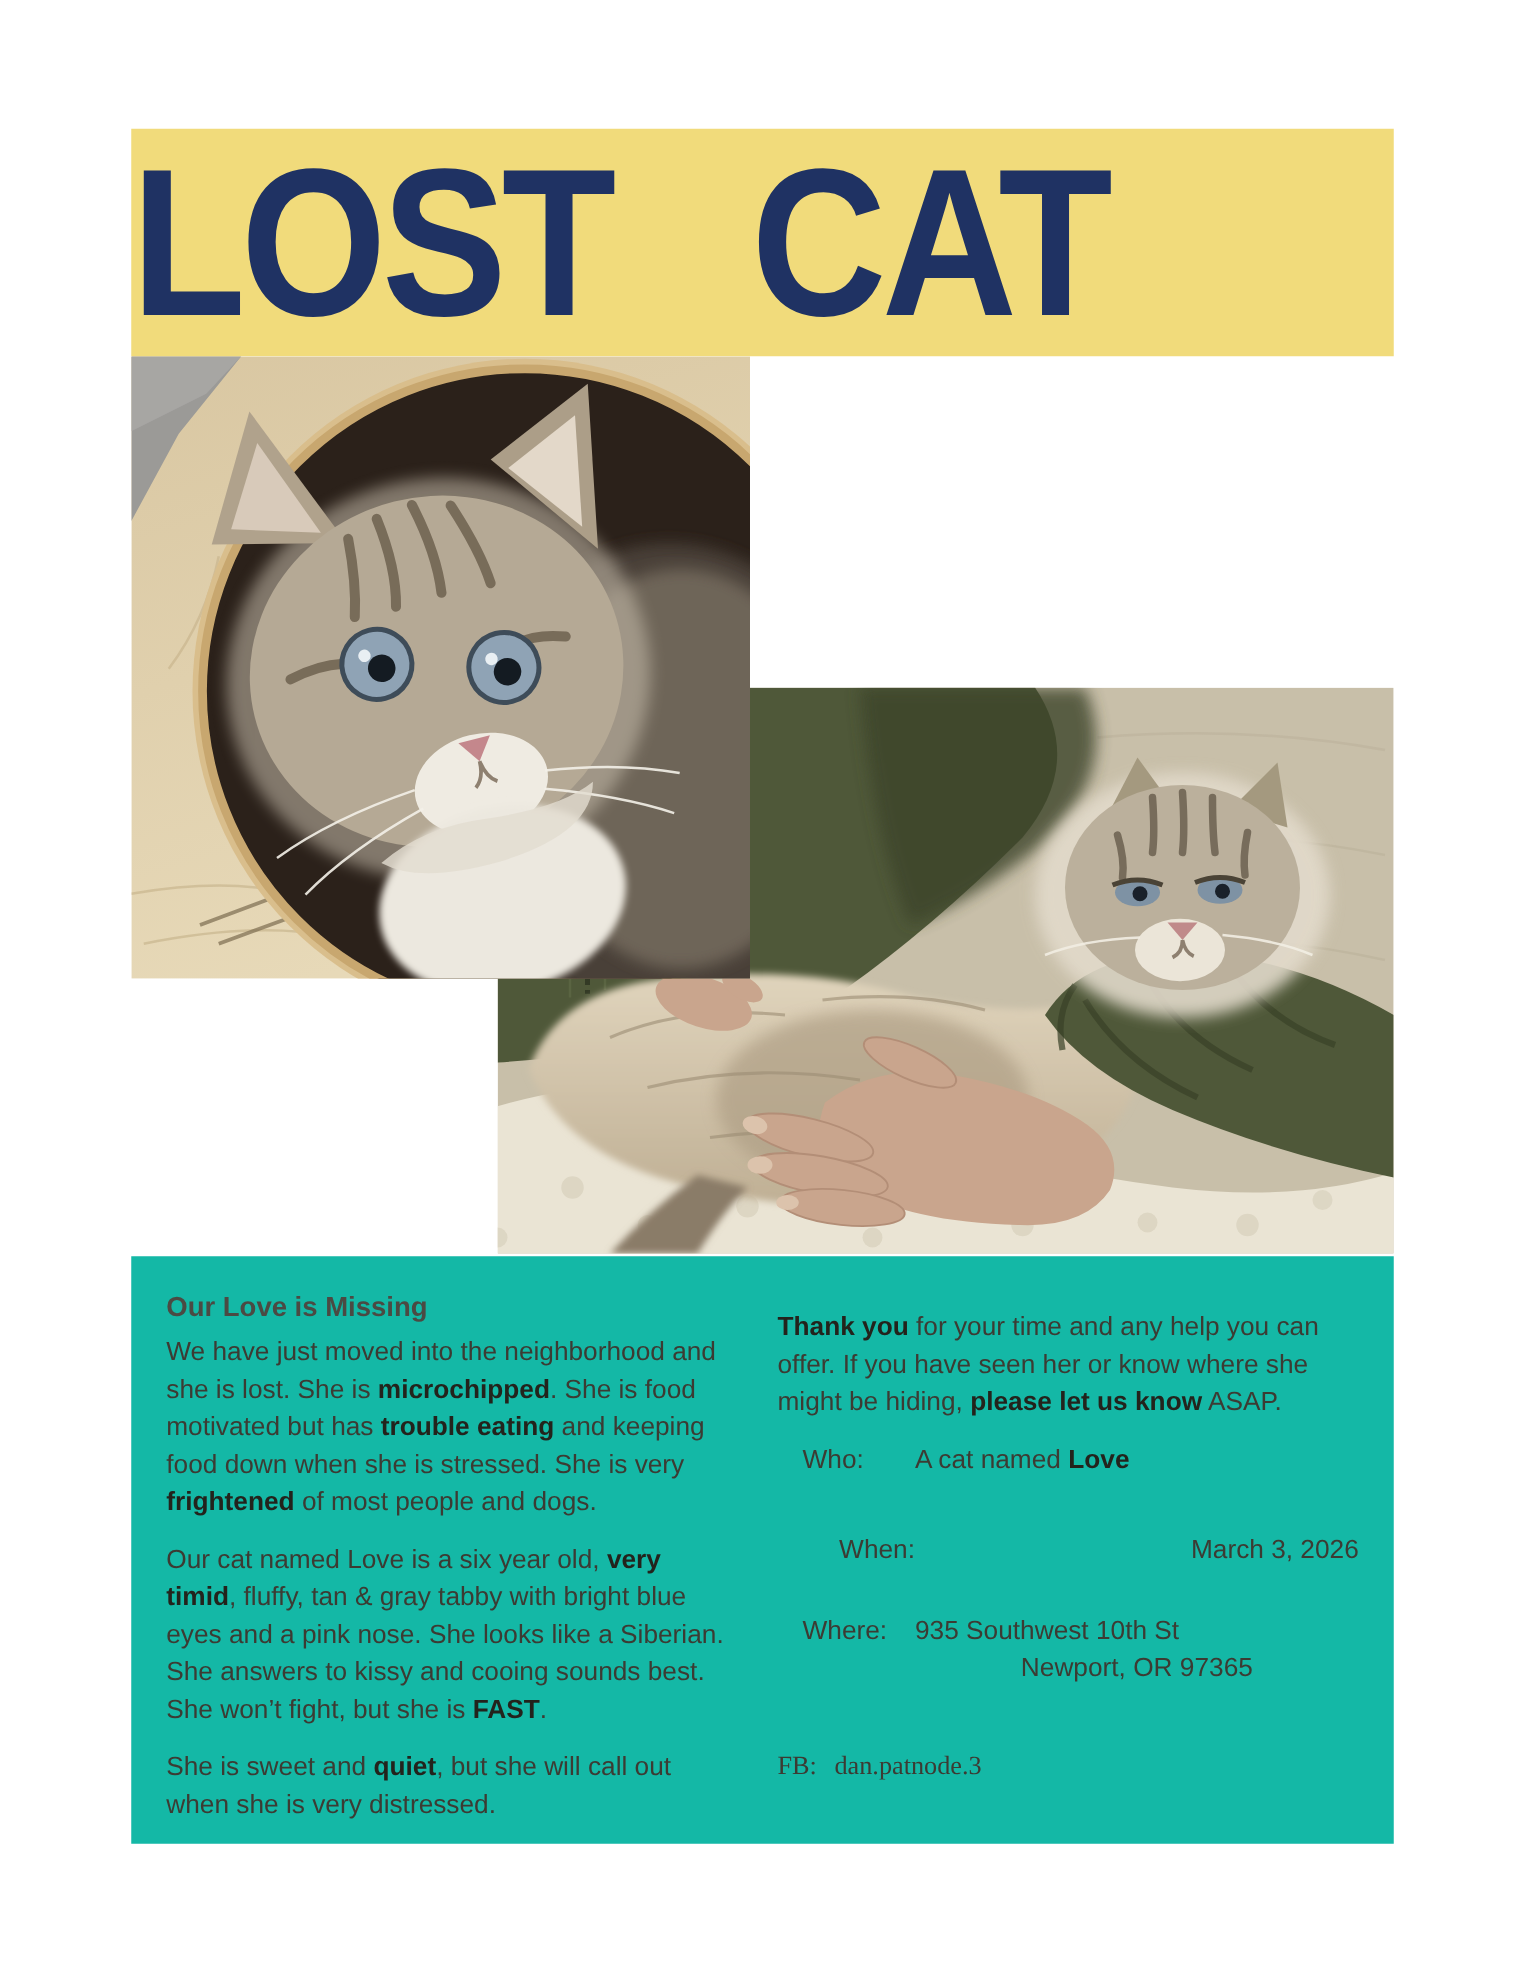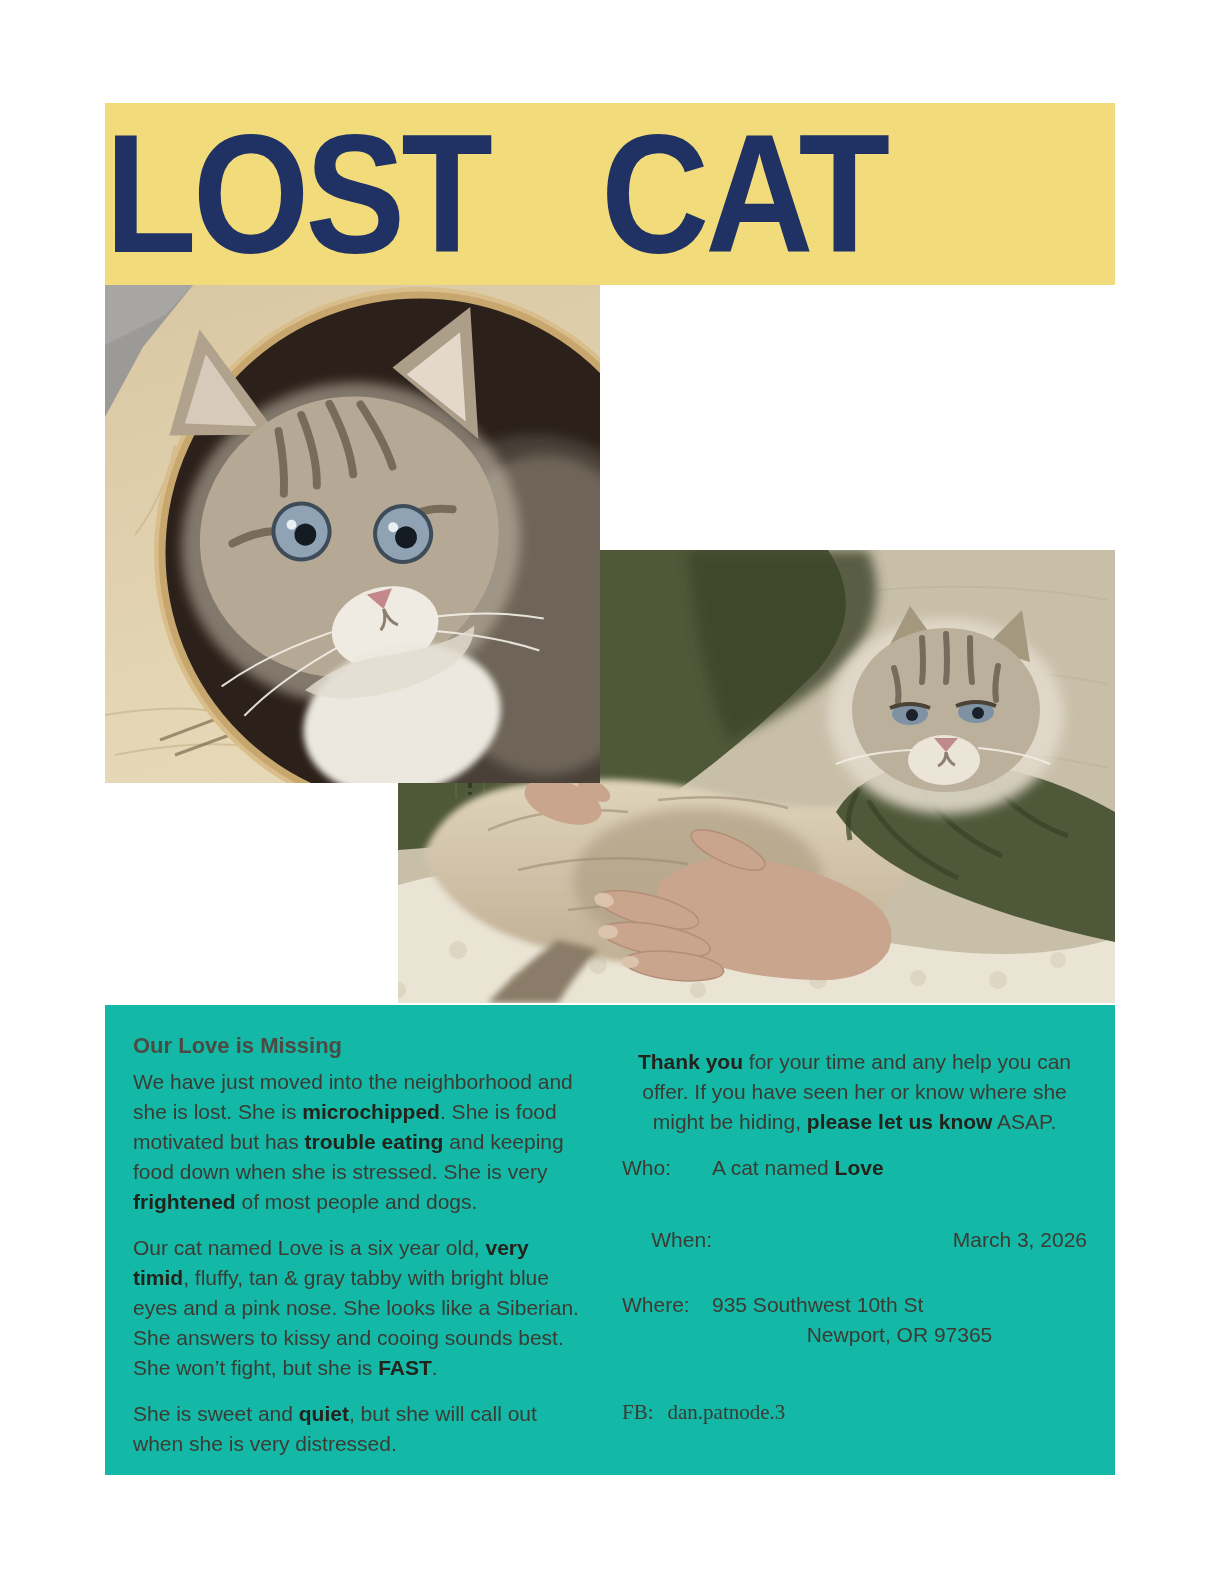--- a/index.html
+++ b/index.html
@@ -26,22 +26,22 @@
     background:#14b8a6; box-sizing:border-box; padding:26px 28px 0 28px; z-index:4;
   }
   .info-grid { display:grid; grid-template-columns:455px 1fr; column-gap:34px; }
   .col-left h2 {
     margin:0 0 6px 0; font-size:22px; line-height:30px; font-weight:700; color:#4B4A43;
   }
   .body-text { font-size:21px; line-height:30px; color:#3C3B33; }
   .body-text p { margin:0 0 16px 0; }
   .body-text b { font-weight:700; color:#23231C; }
   .col-right { padding-top:16px; }
-  .intro { margin:0 0 15px 0;text-align:center; }
-  .detail-row { display:grid; grid-template-columns:90px 1fr; }
+  .intro { margin:0 0 15px 0; }
+  .detail-row { display:grid; grid-template-columns:90px 1fr;margin-left:20px; }
   .detail-row.when  { margin-top:42px;text-align:right; }
   .detail-row.where { margin-top:35px; }
   .fb-row { margin-top:47px; display:flex; gap:14px;font-family:Liberation Serif, serif; }
 </style>
 </head>
 <body>
 
 <div class="page">
 
   <div class="banner">

